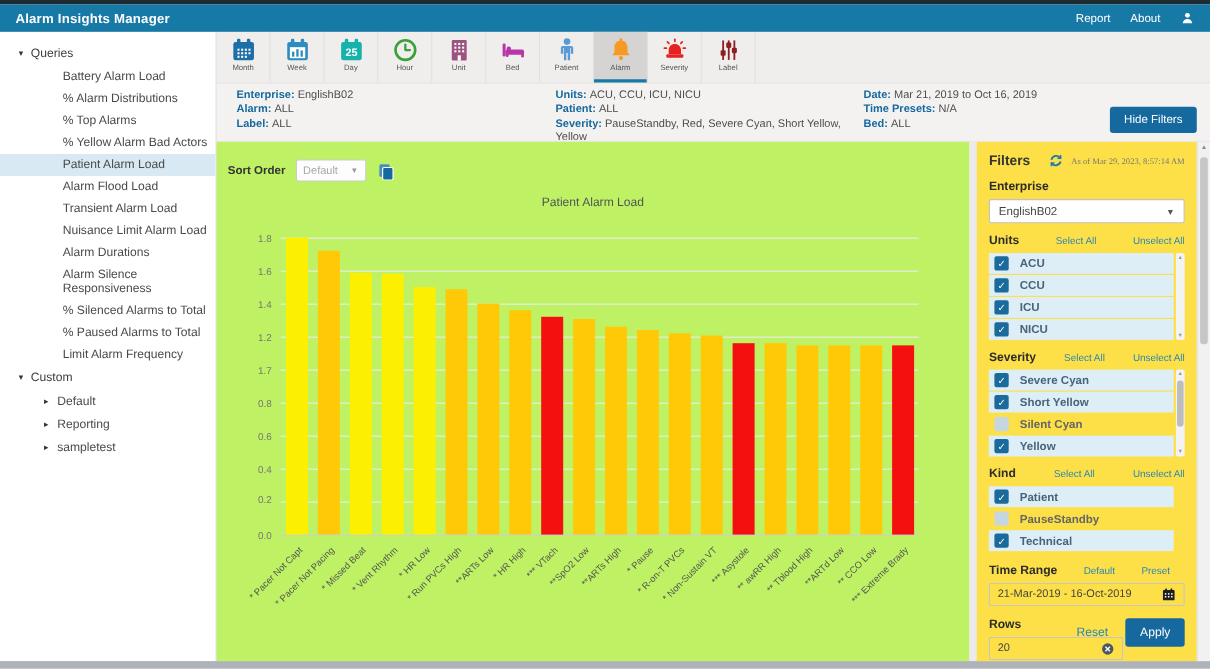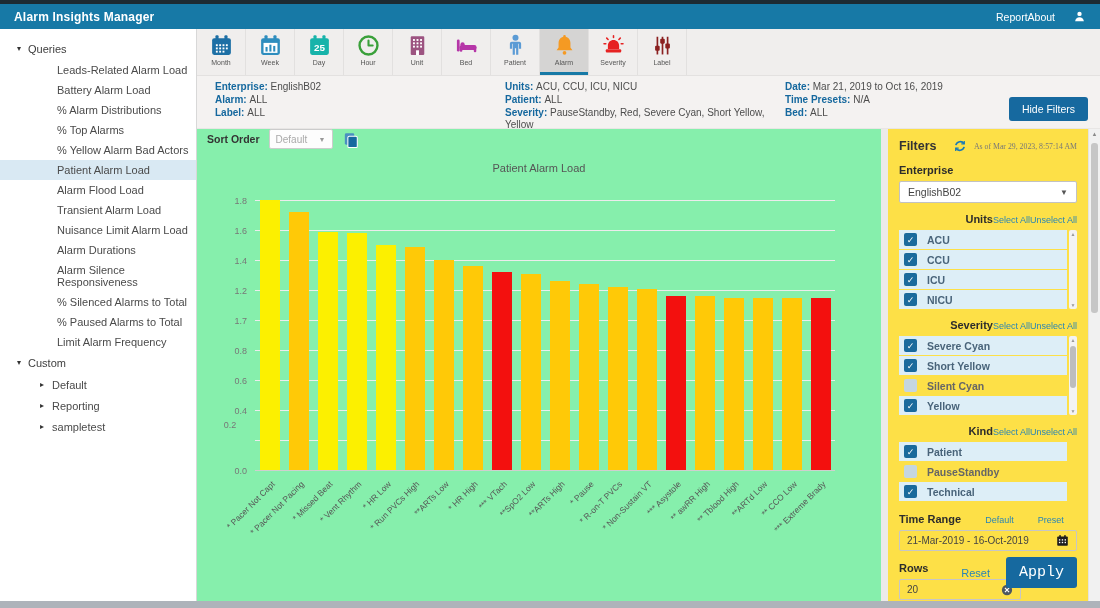--- a/index.html
+++ b/index.html
@@ -3,21 +3,21 @@
 <meta charset="utf-8">
 <style>
 * { margin:0; padding:0; box-sizing:border-box; }
 html,body { width:1100px; height:608px; overflow:hidden; }
 body { font-family:"Liberation Sans", sans-serif; background:#eceae9; }
 .app { width:1100px; height:608px; display:flex; flex-direction:column; background:#eceae9; }
 .topstrip { height:4px; background:#1d2b33; }
 .header { height:25px; background:#1779a6; color:#fff; display:flex; align-items:center; padding:0 14px; flex:none; }
 .header .title { font-size:12px; font-weight:bold; letter-spacing:.2px; }
 .header .spacer { flex:1; }
-.navlink { font-size:10.5px; cursor:pointer; }
+.navlink { font-size:10.5px; margin-left:18px; cursor:pointer; }
 .user-ic { margin-left:18px; display:flex; align-items:center; }
 .body { flex:1; display:flex; min-height:0; }
 .sidebar { width:197px; flex:none; background:#fff; border-right:1px solid #d8d8d8; padding-top:9px; overflow:hidden; }
 .tree-root { display:flex; align-items:center; gap:7px; padding:5px 4px 5px 17px; font-size:11px; color:#3d3d3d; cursor:pointer; }
 .tri { font-size:8px; color:#333; line-height:1; }
 .tree-item { font-size:11px; color:#4a4a4a; padding:4px 4px 4px 57px; cursor:pointer; }
 .tree-item.selected { background:#d9e9f3; }
 .custom-child { display:flex; align-items:center; gap:8px; font-size:11px; color:#4a4a4a; padding:4.5px 4px 4.5px 40px; cursor:pointer; }
 .content { flex:1; display:flex; flex-direction:column; min-width:0; }
 .toolbar { height:47px; flex:none; background:#f0eeed; display:flex; border-bottom:1px solid #e3e1e0; }
@@ -25,21 +25,21 @@
 .tbtn svg { width:25px; height:25px; display:block; }
 .tbtn .lbl { font-size:7px; color:#555; }
 .tbtn.selected { background:#d5d4d3; box-shadow:inset 0 -3px 0 #1779a6; }
 .fsummary { height:53px; flex:none; background:#f4f2f1; display:flex; padding:5px 10px 3px 18px; position:relative; border-bottom:1px solid #e8e6e5; }
 .fscol { font-size:10px; line-height:12.8px; }
 .fscol:nth-child(1){ width:290px; } .fscol:nth-child(2){ width:280px; } .fscol:nth-child(3){ width:260px; }
 .fslabel { color:#15689e; font-weight:bold; }
 .fsval { color:#4d4d4d; }
 .hide-filters { position:absolute; right:12px; bottom:7px; background:#16699f; color:#fff; border:none; border-radius:3px; font-size:10.5px; padding:6px 13px; cursor:pointer; font-family:"Liberation Sans", sans-serif; }
 .main { flex:1; display:flex; min-height:0; }
-.chart-card { flex:1; background:#86efac; margin-right:7px; position:relative; padding:0 10px; min-width:0; }
+.chart-card { flex:1; background:#bef264; margin-right:7px; position:relative; padding:16px 10px; min-width:0; }
 .sort-row { display:flex; align-items:center; gap:9px; }
 .sort-label { font-size:10.5px; font-weight:bold; color:#333; }
 .sort-select { width:64px; height:20px; border:1px solid #ccc; border-radius:2px; background:#fdfdfd; display:flex; align-items:center; justify-content:space-between; padding:0 6px; font-size:10px; color:#a9a9a9; cursor:pointer; }
 .sort-caret { font-size:7px; color:#999; }
 .copy-btn { cursor:pointer; display:flex; }
 .chart-title { text-align:center; font-size:11px; color:#555; margin-top:13px; }
 .chart-wrap { position:relative; margin-top:26px; margin-left:6px; height:360px; }
 .plot { position:absolute; left:42px; top:0; width:580px; height:270px; }
 .gridline { position:absolute; left:0; right:0; height:1px; background:#ececec; }
 .gridline.zero { background:#cfcfcf; }
@@ -48,41 +48,41 @@
 .xlabels { position:absolute; left:42px; top:272px; width:580px; height:85px; }
 .xlbl { position:absolute; top:7px; font-size:8.5px; color:#555; white-space:nowrap; transform:rotate(-45deg); transform-origin:100% 0; }
 .filters-panel { width:200px; flex:none; background:#fde047; position:relative; padding:10px 11px 8px; }
 .fp-head { display:flex; align-items:center; }
 .fp-title { font-size:12.5px; font-weight:bold; color:#333; }
 .fp-refresh { margin-left:16px; cursor:pointer; display:flex; }
 .fp-asof { margin-left:auto; font-size:7.8px; color:#777;font-family:Liberation Serif, serif; }
 .fp-label { font-size:11px; font-weight:bold; color:#2c2c2c; margin-top:11px; }
 .fp-select { margin-top:5px; height:22px; border:1px solid #c2c2c2; border-radius:2px; display:flex; align-items:center; justify-content:space-between; padding:0 8px; font-size:10.5px; color:#444; cursor:pointer; background:#fff; }
 .caret { font-size:8px; color:#555; }
-.sec-head { display:flex; justify-content:flex-end; align-items:baseline; margin-top:10px; }
+.sec-head { display:flex; justify-content:space-between; align-items:baseline; margin-top:10px; }
 .sec-label { font-size:11px; font-weight:bold; color:#2c2c2c; }
 .lnk { font-size:9px; color:#2a85b5; cursor:pointer; }
 .chk-list { margin-top:5px; position:relative; padding-right:10px; }
 .chk-row { display:flex; align-items:center; gap:10px; height:19px; padding-left:5px; margin-bottom:1px; cursor:pointer; }
 .chk-row.on { background:#ddeef7; }
 .checkbox { width:13px; height:13px; flex:none; border-radius:2px; display:flex; align-items:center; justify-content:center; }
 .checkbox.c { background:#1a6a9c; color:#fff; font-size:9px; }
 .checkbox.u { background:#c5d6e0; }
 .chk-label { font-size:10.5px; color:#49647a;font-weight:bold; }
 .chk-row:not(.on) .chk-label { color:#666;text-align:right; }
 .mini-sb { position:absolute; right:0; top:0; bottom:0; width:8px; background:#f3f3f3; border-radius:2px; }
 .mini-sb .ar { position:absolute; left:0; width:8px; text-align:center; font-size:5px; color:#999; line-height:6px; }
 .mini-sb .thumb { position:absolute; left:1px; width:6px; background:#bdbdbd; border-radius:3px; }
 .tr-head { display:flex; align-items:baseline; margin-top:12px; gap:24px; }
 .tr-input { margin-top:5px; height:21px; border:1px solid #c6c6c6; border-radius:2px; display:flex; align-items:center; justify-content:space-between; padding:0 7px; font-size:10px; color:#444; }
 .rows-input { width:122px; }
 .clear-btn { display:flex; cursor:pointer; }
 .fp-actions { position:absolute; right:11px; bottom:13px; display:flex; align-items:center; gap:16px; }
 .reset-link { font-size:11px; color:#2a85b5; cursor:pointer; }
-.apply-btn { background:#16699f; color:#fff; border:none; border-radius:3px; font-size:15px; padding:7px 13px; cursor:pointer; font-family:Liberation Mono, monospace; }
+.apply-btn { background:#16699f; color:#fff; border:none; border-radius:3px; font-size:11px; padding:7px 13px; cursor:pointer; font-family:Liberation Sans, sans-serif; }
 .outer-sb { width:12px; flex:none; background:#f1f1f1; border-left:1px solid #e3e3e3; position:relative; }
 .outer-sb .ar { position:absolute; left:0; width:11px; text-align:center; font-size:6px; color:#8a8a8a; }
 .outer-sb .thumb { position:absolute; left:2px; width:7px; background:#c6c6c6; border-radius:3px; top:14px; height:170px; }
 .bottombar { height:7px; flex:none; background:#aeb3ba; }
 </style>
 </head>
 <body>
 
 <div class="app">
   <div class="topstrip"></div>
@@ -97,21 +97,20 @@
           <path d="M2.6 13.8c.5-3.1 2.7-4.8 5.4-4.8s4.9 1.7 5.4 4.8z"></path>
         </svg>
     </span>
   </div>
   <div class="body">
     <aside class="sidebar" id="sidebar">
         <div class="tree-root">
           <span class="tri">▾</span>
           <span>Queries</span>
         </div>
-        <div class="tree-item">Leads-Related Alarm Load</div>
         <div class="tree-item">Battery Alarm Load</div>
         <div class="tree-item">% Alarm Distributions</div>
         <div class="tree-item">% Top Alarms</div>
         <div class="tree-item">% Yellow Alarm Bad Actors</div>
         <div class="tree-item selected">Patient Alarm Load</div>
         <div class="tree-item">Alarm Flood Load</div>
         <div class="tree-item">Transient Alarm Load</div>
         <div class="tree-item">Nuisance Limit Alarm Load</div>
         <div class="tree-item">Alarm Durations</div>
         <div class="tree-item">Alarm Silence Responsiveness</div>
@@ -308,21 +307,21 @@
               <svg viewBox="0 0 18 18" width="17" height="17">
                   <rect x="3" y="2.5" width="10" height="12" rx="1.5" fill="#4a8fc0"></rect>
                   <rect x="6.2" y="5.6" width="10" height="12" rx="1.5" fill="#16699f" stroke="#fff" stroke-width="1.1"></rect>
                 </svg>
             </span>
           </div>
           <div class="chart-title">Patient Alarm Load</div>
           <div class="chart-wrap">
             <div id="yticks">
                 <div class="ytick" style="top: 266px;">0.0</div>
-                <div class="ytick" style="top: 220px; text-align: center;">0.2</div>
+                <div class="ytick" style="top: 233px;">0.2</div>
                 <div class="ytick" style="top: 206px;">0.4</div>
                 <div class="ytick" style="top: 176px;">0.6</div>
                 <div class="ytick" style="top: 146px;">0.8</div>
                 <div class="ytick" style="top: 116px;">1.7</div>
                 <div class="ytick" style="top: 86px;">1.2</div>
                 <div class="ytick" style="top: 56px;">1.4</div>
                 <div class="ytick" style="top: 26px;">1.6</div>
                 <div class="ytick" style="top: -4px;">1.8</div>
               </div>
             <div class="plot" id="plot">

